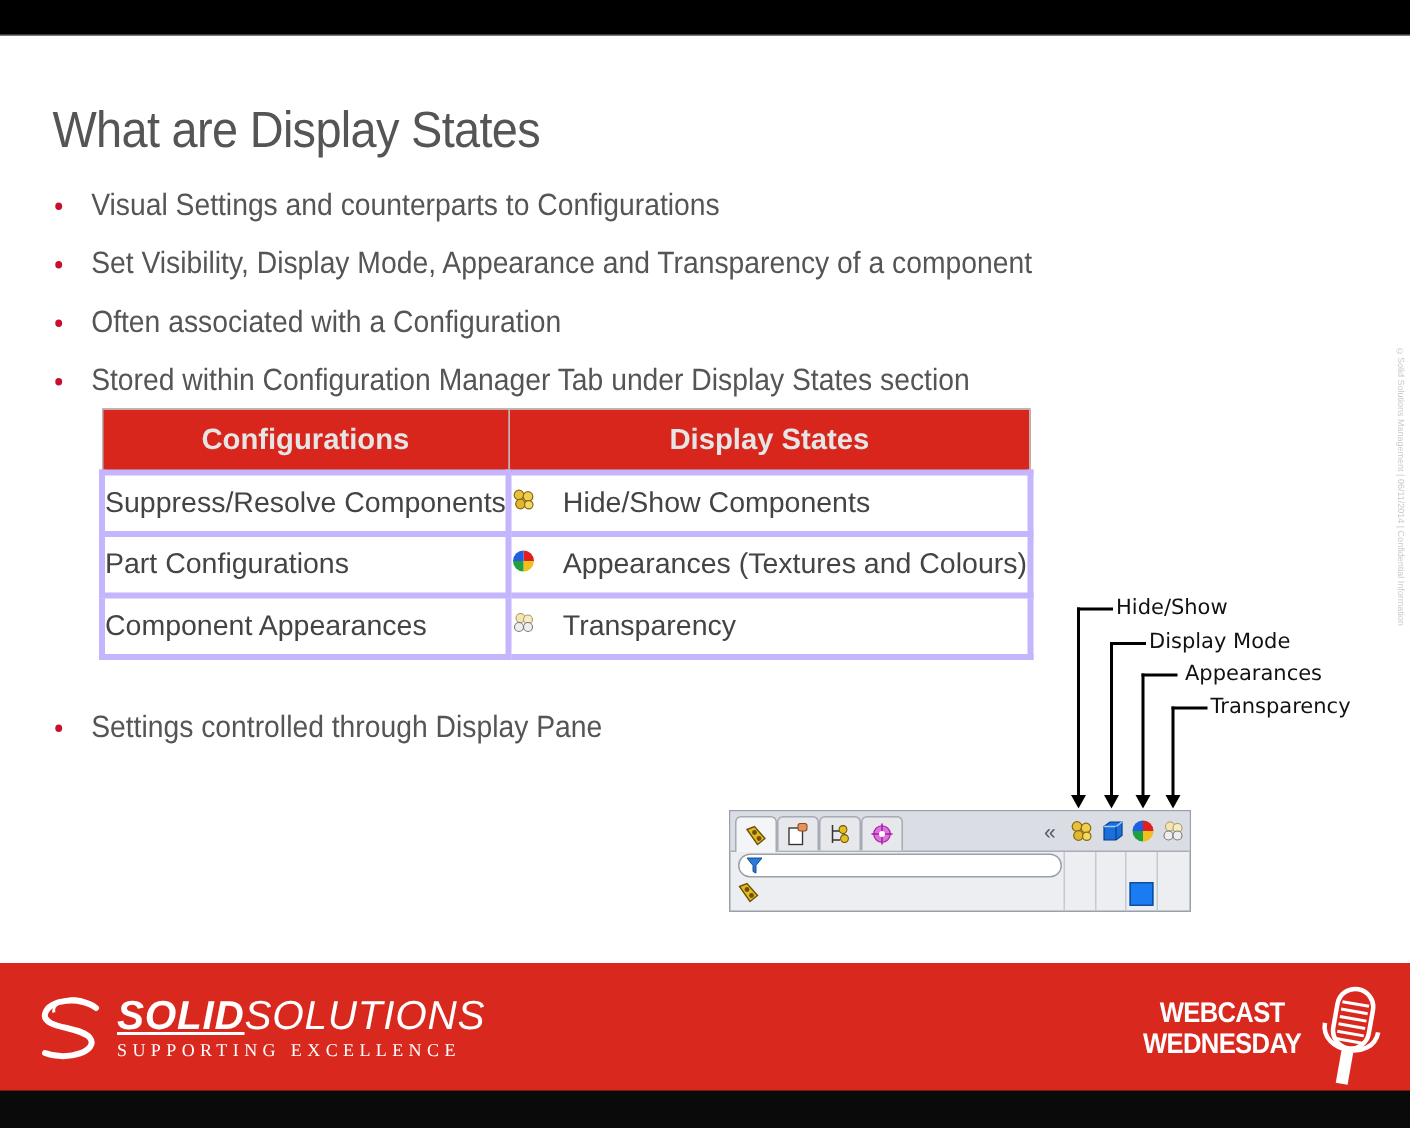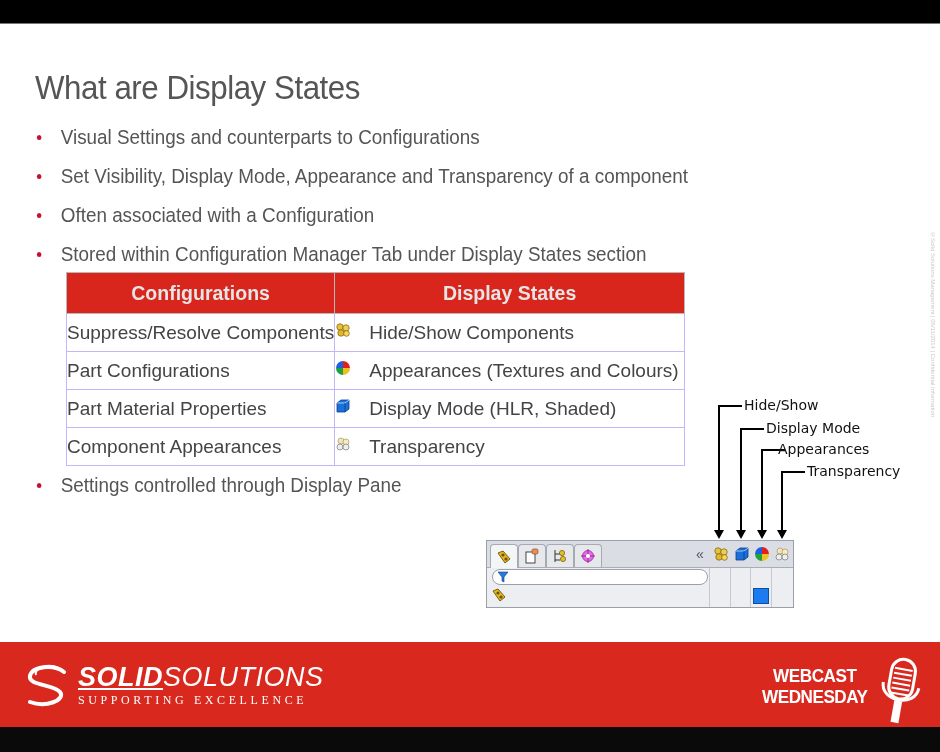--- a/index.html
+++ b/index.html
@@ -7,21 +7,21 @@
   .topbar { position:absolute; left:0; top:0; width:940px; height:23px; background:#000; border-bottom:1px solid #777; }
   .slide-title { position:absolute; left:35px; top:68px; font-size:34px; color:#555; letter-spacing:-0.5px; transform:scaleX(0.92); transform-origin:left; white-space:nowrap; }
   .bullets { position:absolute; left:35px; top:122px; margin:0; padding:0; list-style:none; }
   .bullets li { position:relative; height:39px; line-height:30px; font-size:20.5px; color:#555; padding-left:28px; white-space:nowrap; transform:scaleX(0.92); transform-origin:left; }
   .bullet-dot { position:absolute; left:2px; top:13px; width:5px; height:5px; border-radius:50%; background:#c8102e; }
   .bullet-last { position:absolute; left:35px; top:470px; font-size:20.5px; color:#555; padding-left:28px; line-height:30px; white-space:nowrap; transform:scaleX(0.92); transform-origin:left; }
   .bullet-last .bullet-dot { left:2px; top:13px; }
 
   table.cmp { position:absolute; left:66px; top:272px; width:619px; border-collapse:collapse; font-size:19px; color:#444; }
   table.cmp th { background:#d9261c; color:#e5e5e5; font-weight:bold; height:38px; font-size:19.5px; border:1px solid #b8b8b8; }
-  table.cmp td { height:37px; border:1px solid #c4b5fd; padding:0 0; white-space:nowrap;margin-left:44px; }
+  table.cmp td { height:37px; border:4px solid #c4b5fd; padding:0 0; white-space:nowrap;margin-left:44px; }
   table.cmp td.c1 { width:261px; }
   .cell-inner { display:flex; gap:18px; }
   .tico { width:16px; height:16px; display:inline-block; flex:0 0 16px; }
 
   .callouts { position:absolute; left:700px; top:395px; width:240px; height:150px; font-family:"DejaVu Sans", sans-serif; font-size:14px; color:#111; }
   .callout-label { position:absolute; white-space:nowrap; }
   .vline { position:absolute; width:2px; background:#000; }
   .hline { position:absolute; height:2px; background:#000; }
   .arrow { position:absolute; width:0; height:0; border-left:5px solid transparent; border-right:5px solid transparent; border-top:9px solid #000; }
 
@@ -91,33 +91,20 @@
               <path d="M8 8 L8 1 A7 7 0 0 1 15 8 Z" fill="#e02020"></path>
               <path d="M8 8 L15 8 A7 7 0 0 1 8 15 Z" fill="#f0c020"></path>
               <path d="M8 8 L8 15 A7 7 0 0 1 1 8 Z" fill="#20a040"></path>
               <path d="M8 8 L1 8 A7 7 0 0 1 8 1 Z" fill="#2060e0"></path>
             </svg>
         <span>Appearances (Textures and Colours)</span>
           </div>
         </td>
     </tr>
     <tr>
-      <td class="c1">Part Material Properties</td>
-      <td>
-          <div class="cell-inner">
-        <svg class="tico" viewBox="0 0 16 16">
-              <path d="M2 5 L6 2 L14 2 L14 11 L10 14 L2 14 Z" fill="#1a6fd8" stroke="#0b3f88" stroke-width="0.8"></path>
-              <path d="M2 5 L10 5 L14 2" fill="none" stroke="#9cd0ff" stroke-width="1"></path>
-              <path d="M10 5 L10 14" stroke="#0b3f88" stroke-width="0.8"></path>
-            </svg>
-        <span>Display Mode (HLR, Shaded)</span>
-          </div>
-        </td>
-    </tr>
-    <tr>
       <td class="c1">Component Appearances</td>
       <td>
           <div class="cell-inner">
         <svg class="tico" viewBox="0 0 16 16">
               <circle cx="6" cy="5" r="3" fill="#f4e6b0" stroke="#a89870" stroke-width="0.7"></circle>
               <circle cx="11" cy="6" r="3" fill="#f6ecc4" stroke="#a89870" stroke-width="0.7"></circle>
               <circle cx="5" cy="11" r="3" fill="#eee" stroke="#777" stroke-width="0.7"></circle>
               <circle cx="11" cy="11" r="3" fill="#eee" stroke="#777" stroke-width="0.7"></circle>
             </svg>
         <span>Transparency</span>
@@ -135,21 +122,21 @@
   <div class="callout-label" style="left:44px; top:2px;">Hide/Show</div>
   <div class="arrow" style="left:14px; top:135px;"></div>
 
   <div class="vline" style="left:40px; top:33px; height:105px;"></div>
   <div class="hline" style="left:40px; top:33px; width:24px;"></div>
   <div class="callout-label" style="left:66px; top:25px;">Display Mode</div>
   <div class="arrow" style="left:36px; top:135px;"></div>
 
   <div class="vline" style="left:61px; top:54px; height:84px;"></div>
   <div class="hline" style="left:61px; top:54px; width:24px;"></div>
-  <div class="callout-label" style="left:78px; top:46px;">Appearances</div>
+  <div class="callout-label" style="left:90px; top:46px;">Appearances</div>
   <div class="arrow" style="left:57px; top:135px;"></div>
 
   <div class="vline" style="left:81px; top:76px; height:62px;"></div>
   <div class="hline" style="left:81px; top:76px; width:24px;"></div>
   <div class="callout-label" style="left:107px; top:68px;">Transparency</div>
   <div class="arrow" style="left:77px; top:135px;"></div>
 </div>
 
 <div class="pane">
   <div class="pane-tabs">

